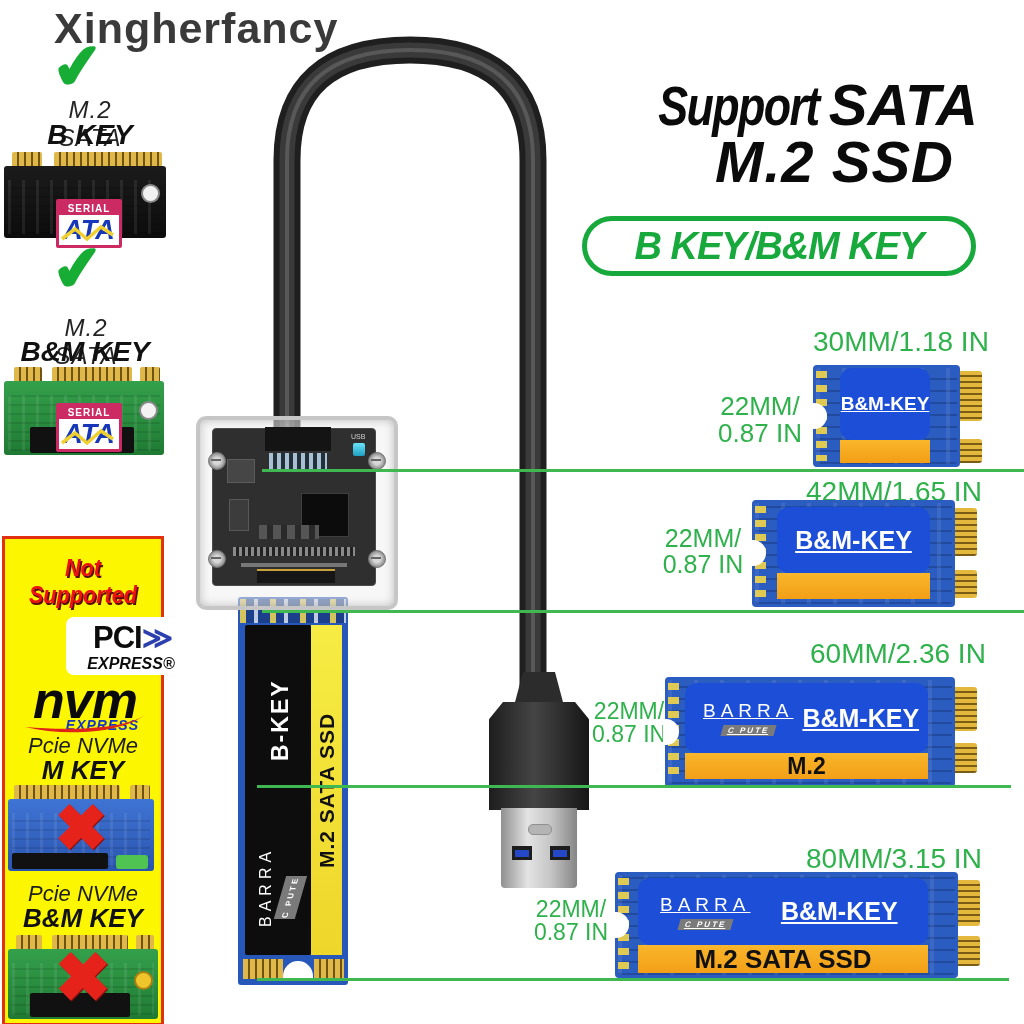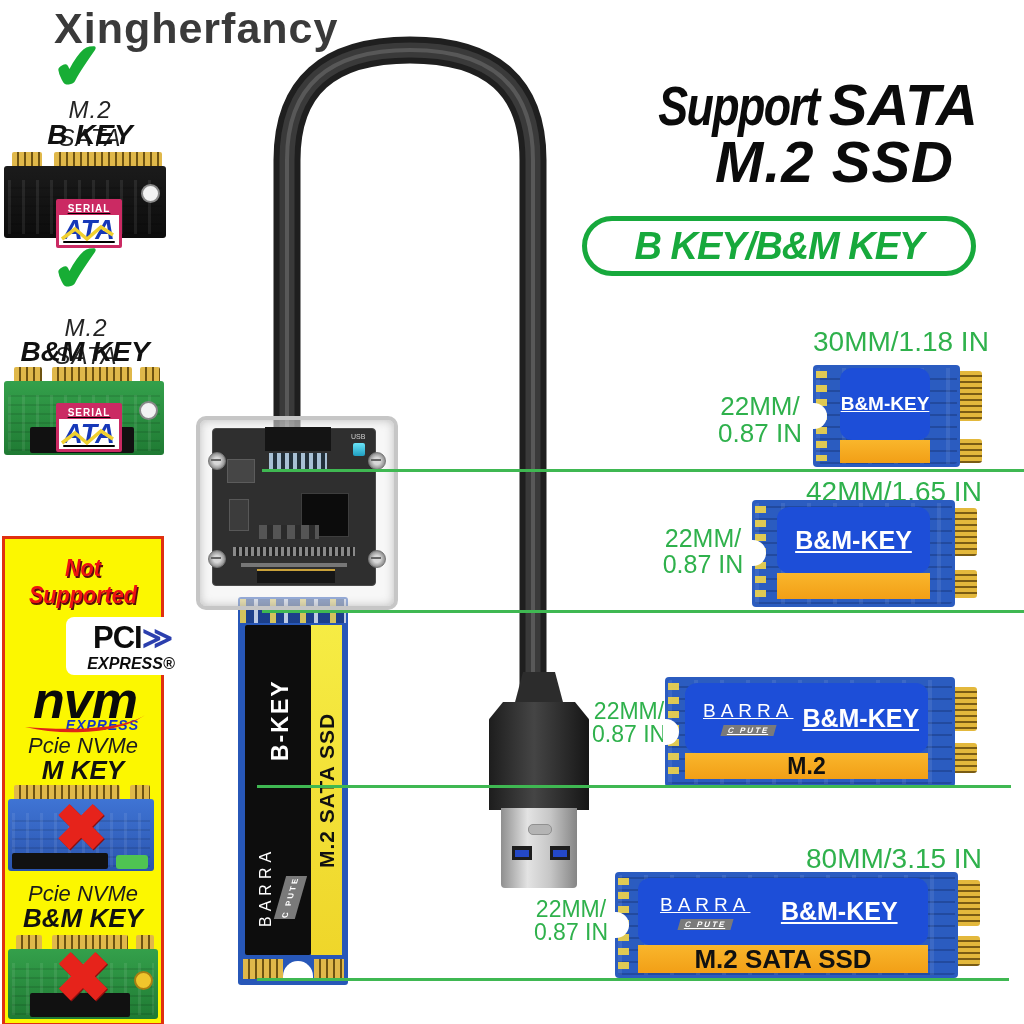--- a/index.html
+++ b/index.html
@@ -30,21 +30,21 @@
   .blue-body{background:linear-gradient(#3f74d4,#2a54ae);}
   .hole{position:absolute;width:15px;height:15px;border-radius:50%;background:#f2f2f2;border:2px solid #888;}
   .hole-y{background:#f0c52c;border-color:#a87f12;}
   .chipbar{position:absolute;background:#111;border-radius:2px;}
   .clip{position:absolute;background:#4fc452;border-radius:3px;}
   .pcb-noise{position:absolute;inset:14px 4px 4px 4px;opacity:.55;
      background:
        repeating-linear-gradient(90deg,rgba(255,255,255,.14) 0 3px,transparent 3px 14px),
        repeating-linear-gradient(0deg,rgba(0,0,0,.18) 0 2px,transparent 2px 9px);}
   
-  .sata{width:60px;background:#fff;border:3px solid #cb2a63;border-radius:2px;text-decoration:underline;}
+  .sata{width:60px;background:#fff;border:3px solid #cb2a63;border-radius:2px;}
   .sata-top{background:#cb2a63;color:#fff;font-size:10px;font-weight:bold;letter-spacing:1px;
             text-align:center;padding:1px 0;}
   .sata-ata{position:relative;color:#1638b8;font-size:27px;font-weight:900;font-style:italic;
             text-align:center;line-height:30px;}
   .sata-sq{position:absolute;left:0;top:6px;}
 
   
   .nsbox{left:2px;top:536px;width:156px;height:484px;background:#fcf700;border:3px solid #e03010;}
   .nstitle{width:100%;text-align:center;font-size:23px;font-weight:800;font-style:italic;
            color:#ee1111;text-shadow:1.5px 1.5px 0 #5a0c0c;letter-spacing:0px;transform:scaleX(.94);}
@@ -313,20 +313,21 @@
     <div class="pads"></div>
     <div class="mnotch" style="top:40px;"></div>
     <div class="mlabel ctr" style="left:25px;top:7px;width:153px;height:66px;">
       <span class="bmk" style="font-size:25px;">B&amp;M-KEY</span>
     </div>
     <div class="mstripe" style="left:25px;top:73px;width:153px;height:26px;"></div>
     <div class="tab" style="left:203px;top:8px;height:48px;"></div>
     <div class="tab" style="left:203px;top:70px;height:28px;"></div>
   </div>
 
+  <div class="abs glabel" style="left:810px;top:638px;">60MM/2.36 IN</div>
   <div class="abs dims" style="left:592px;top:700px;width:74px;font-size:23px;">
     <div>22MM/</div>
       <div>0.87 IN</div>
   </div>
   <div class="abs module" style="left:665px;top:677px;width:290px;height:110px;">
     <div class="mnoise"></div>
     <div class="pads"></div>
     <div class="mnotch" style="top:42px;"></div>
     <div class="mlabel" style="left:20px;top:6px;width:243px;height:70px;display:flex;align-items:center;">
       <div class="brandcol" style="margin-left:18px;">

